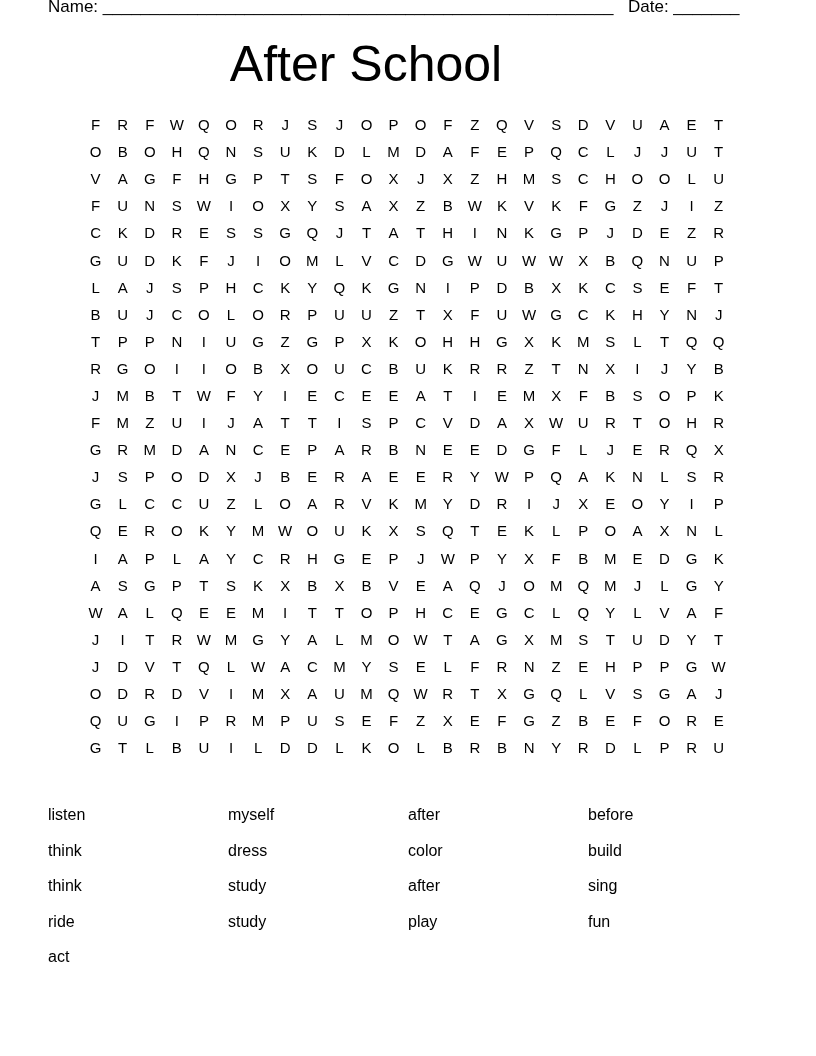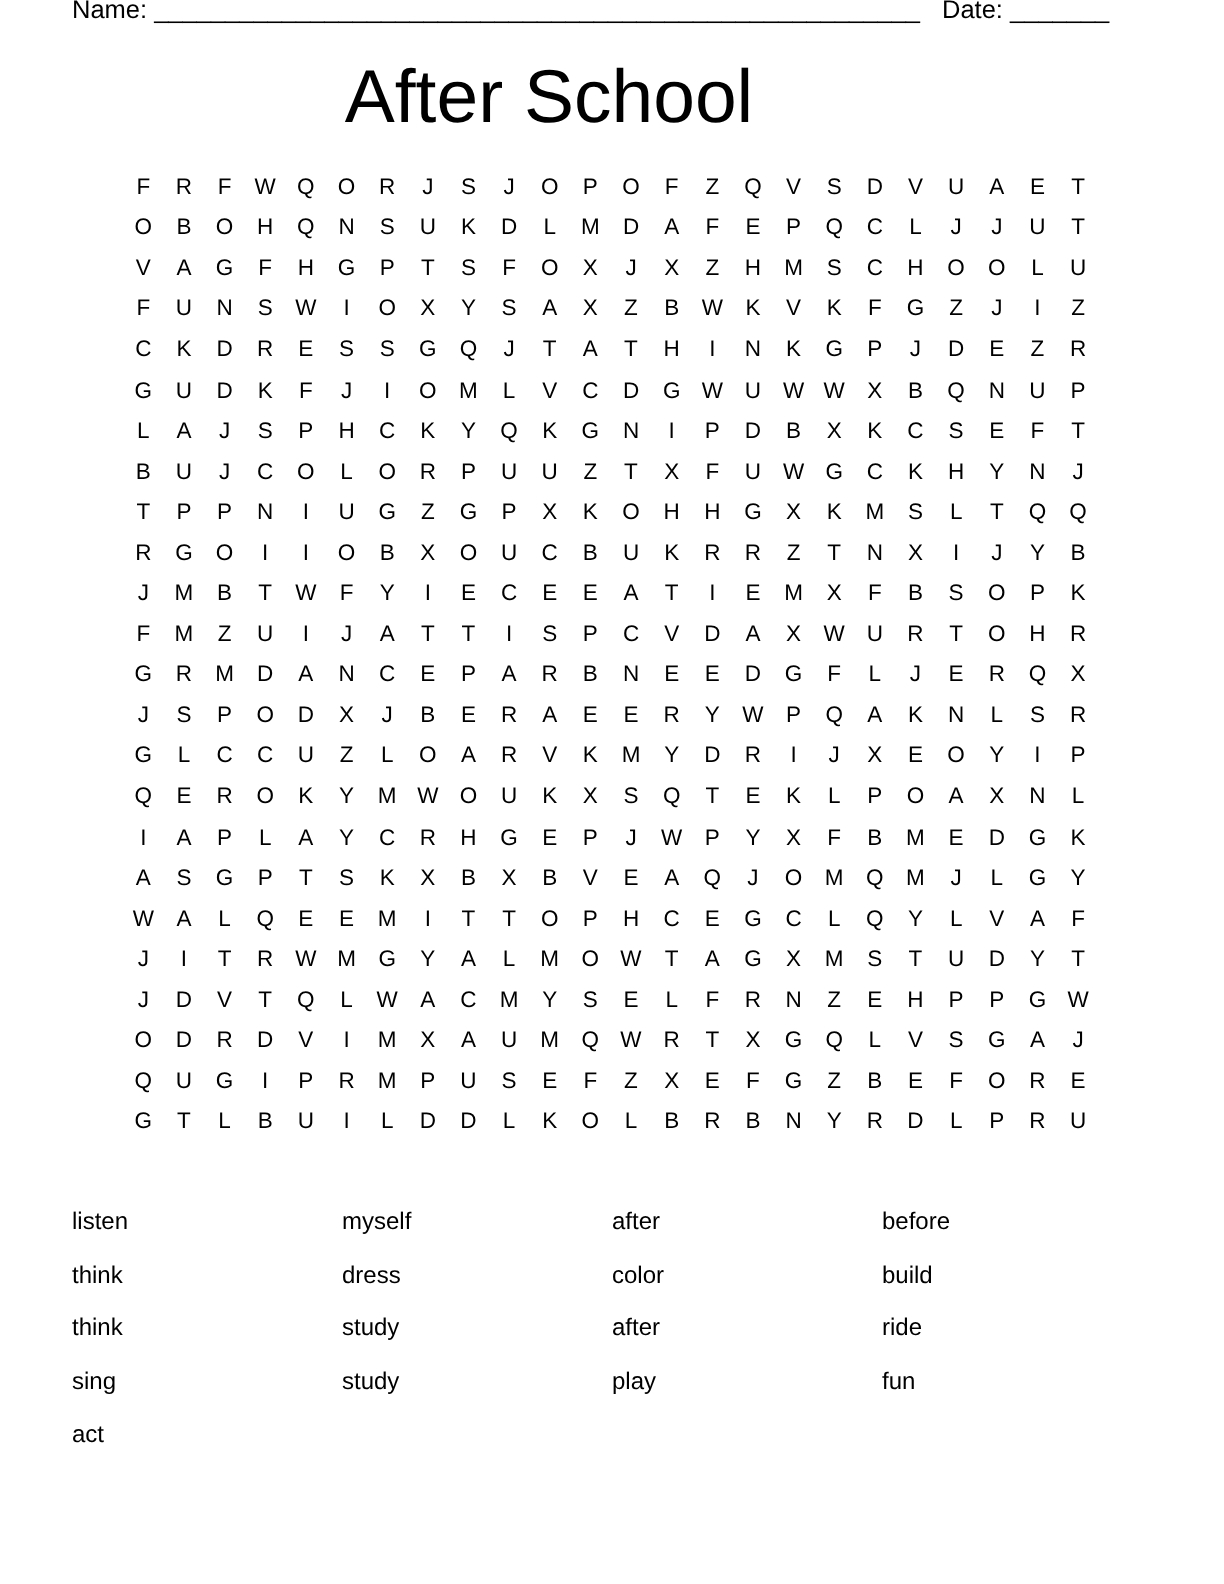--- a/index.html
+++ b/index.html
@@ -626,19 +626,19 @@
     <div class="word">myself</div>
     <div class="word">after</div>
     <div class="word">before</div>
     <div class="word">think</div>
     <div class="word">dress</div>
     <div class="word">color</div>
     <div class="word">build</div>
     <div class="word">think</div>
     <div class="word">study</div>
     <div class="word">after</div>
+    <div class="word">sing</div>
     <div class="word">ride</div>
-    <div class="word">sing</div>
     <div class="word">study</div>
     <div class="word">play</div>
     <div class="word">fun</div>
     <div class="word">act</div>
   </div>
 
 </body></html>

